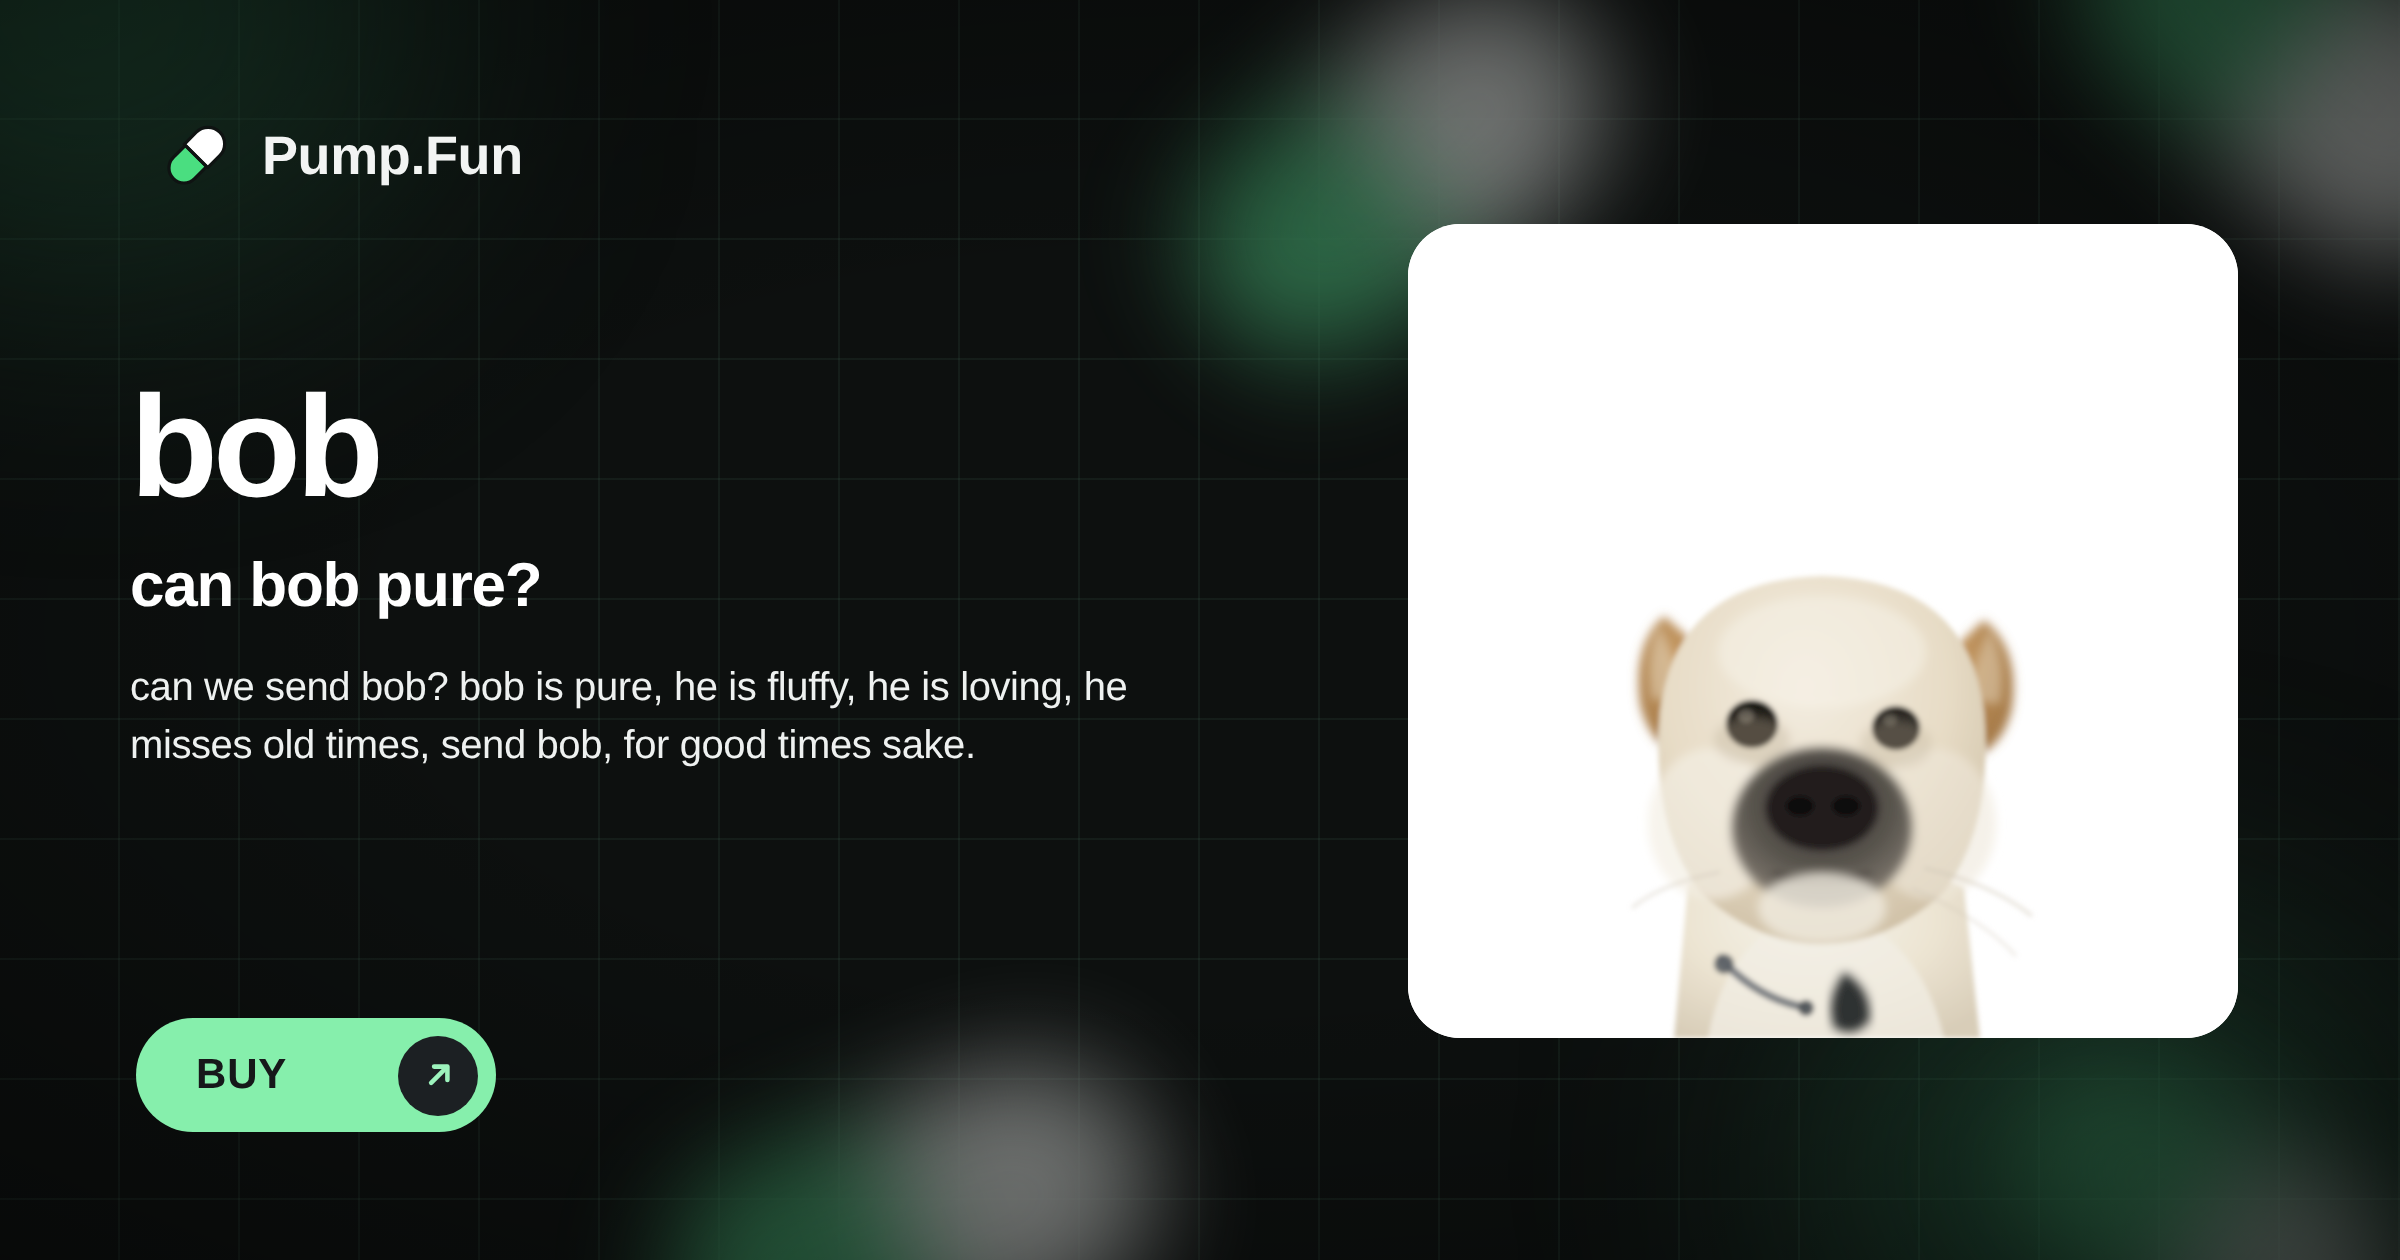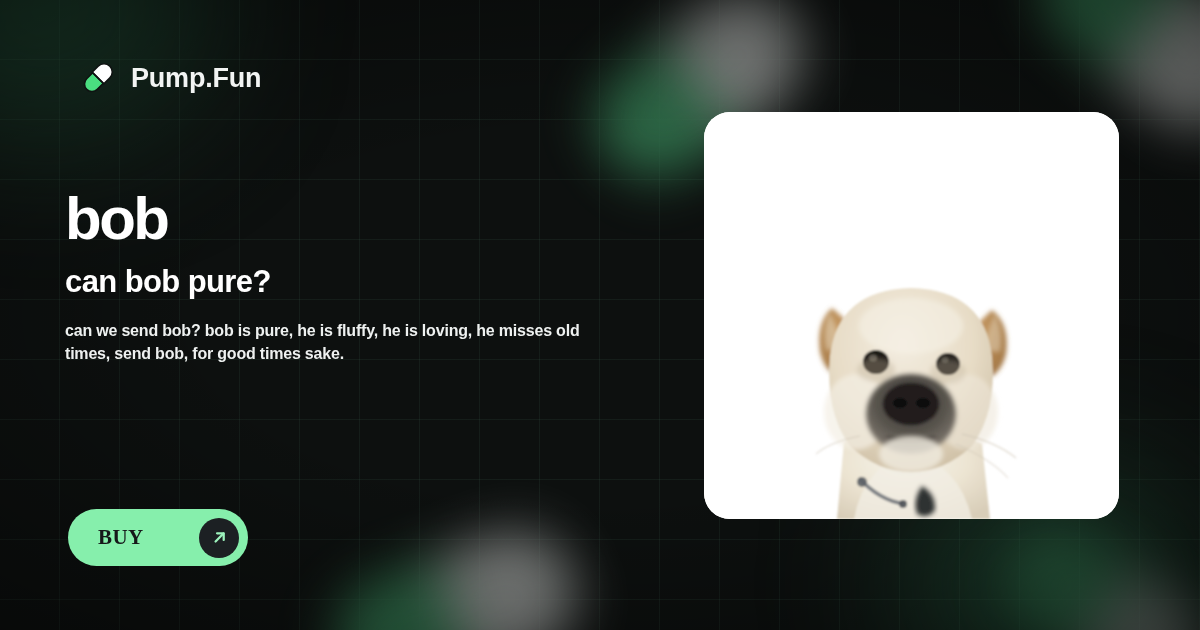--- a/index.html
+++ b/index.html
@@ -152,58 +152,58 @@
     line-height:1;
   }
 
   
   .hero {
     position:absolute;
     left:65px; top:190px;
     width:580px;
   }
   .hero-title {
-    font-size:60px;
+    font-size:72px;
     font-weight:bold;
     color:#ffffff;
     line-height:0.95;
     letter-spacing:-2.5px;
   }
   .hero-subtitle {
     margin-top:18px;
     font-size:31px;
     font-weight:bold;
     color:#ffffff;
     letter-spacing:-0.6px;
     line-height:1.1;
   }
   .hero-desc {
     margin-top:20px;
-    font-size:16px;
-    font-weight:bold;
+    font-size:20px;
+    font-weight:normal;
     color:#eef1f0;
     line-height:1.45;
     letter-spacing:-0.2px;
     max-width:560px;
   }
 
   
   .buy-btn {
     position:absolute;
     left:68px; top:509px;
     width:180px; height:57px;
     background:#86efac;
     border:none;
     border-radius:29px;
     display:flex;
     align-items:center;
     justify-content:space-between;
     padding:0 9px 0 30px;
     cursor:pointer;
-    font-family:Liberation Serif, serif;
+    font-family:Liberation Sans, sans-serif;
   }
   .buy-label {
     font-size:21px;
     font-weight:bold;
     color:#16181a;
     letter-spacing:0.4px;
   }
   .buy-badge {
     width:40px; height:40px;
     border-radius:50%;

